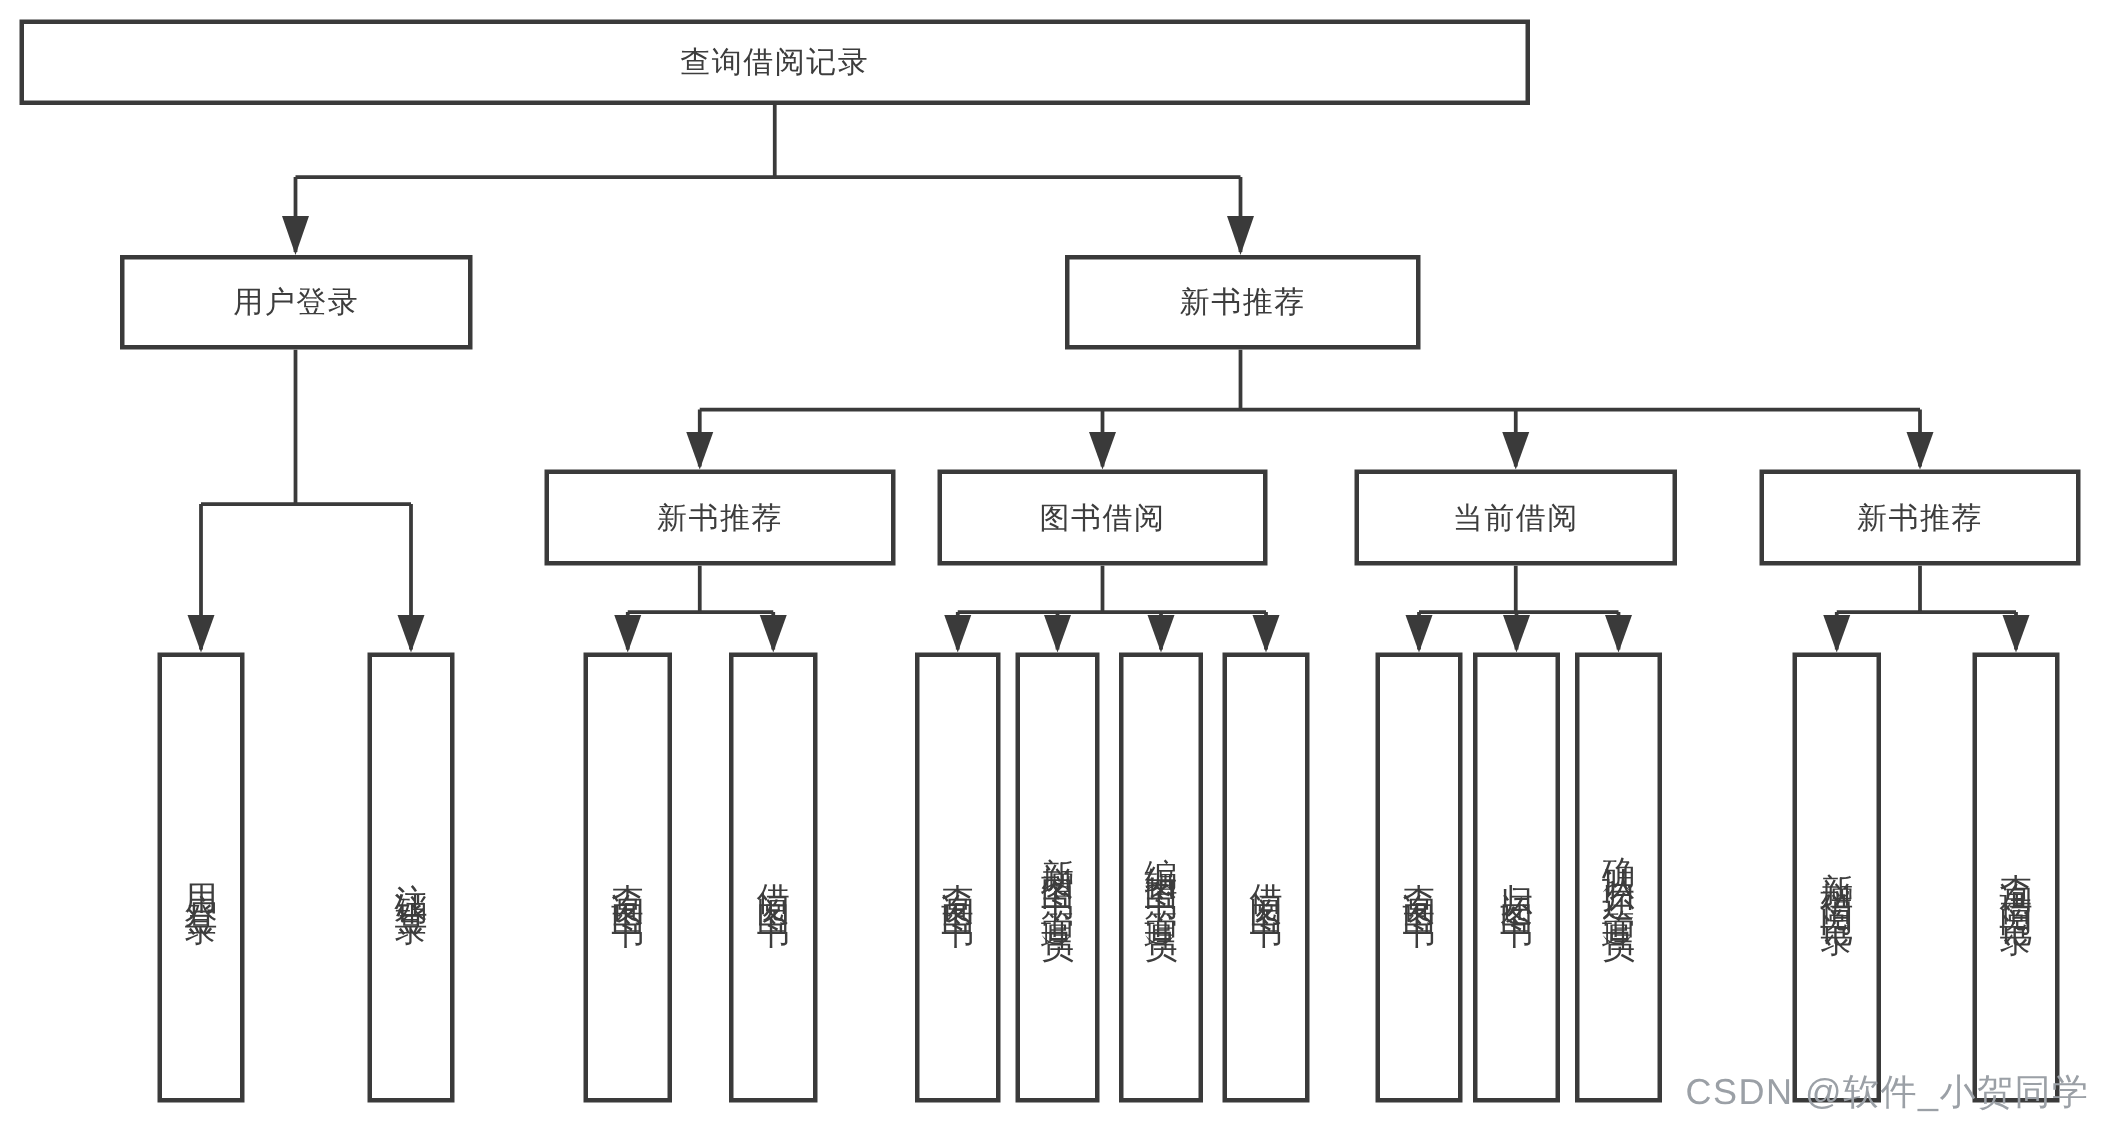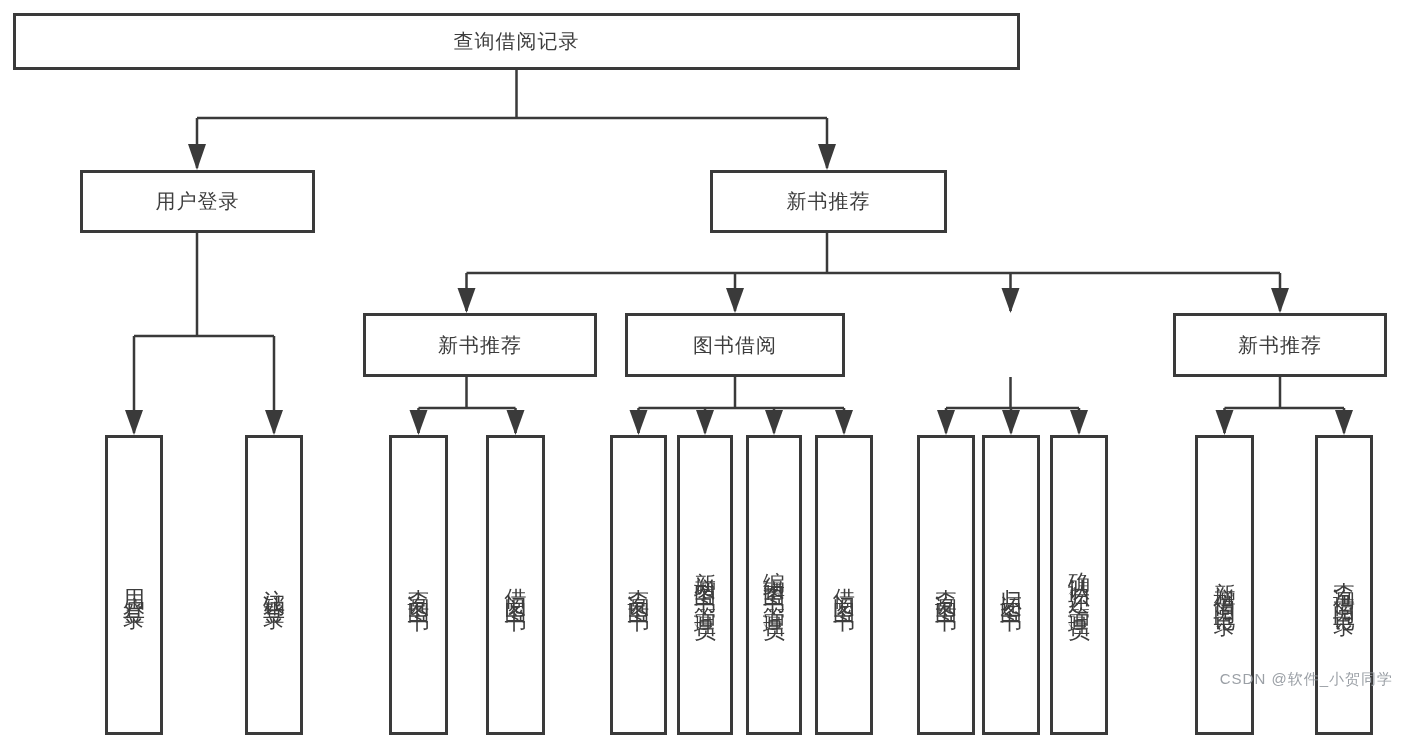--- a/index.html
+++ b/index.html
@@ -24,23 +24,23 @@
   .node.v .vtext{
     writing-mode:vertical-rl;
     text-orientation:mixed;
     font-size:22px;
     letter-spacing:7px;
     line-height:1;
     white-space:nowrap;
   }
   #watermark{
     position:absolute;
-    right:12px;top:670px;
+    right:12px;top:712px;
     z-index:2;
-    font-size:15px;
+    font-size:24px;
     color:#9ba0a6;
     letter-spacing:1px;
     white-space:nowrap;
   }
 </style>
 </head>
 <body>
 
 <div id="stage">
 
@@ -87,20 +87,23 @@
   <div class="node h" style="left:710px;top:170px;width:237px;height:63px">
     <span>新书推荐</span>
   </div>
 
   <div class="node h" style="left:363px;top:313px;width:234px;height:64px">
     <span>新书推荐</span>
   </div>
   <div class="node h" style="left:625px;top:313px;width:220px;height:64px">
     <span>图书借阅</span>
   </div>
+  <div class="node h" style="left:903px;top:313px;width:215px;height:64px">
+    <span>当前借阅</span>
+  </div>
   <div class="node h" style="left:1173px;top:313px;width:214px;height:64px">
     <span>新书推荐</span>
   </div>
 
   <div class="node v" style="left:105px;top:435px;width:58px;height:300px">
     <span class="vtext">用户登录</span>
   </div>
   <div class="node v" style="left:245px;top:435px;width:58px;height:300px">
     <span class="vtext">注销登录</span>
   </div>

